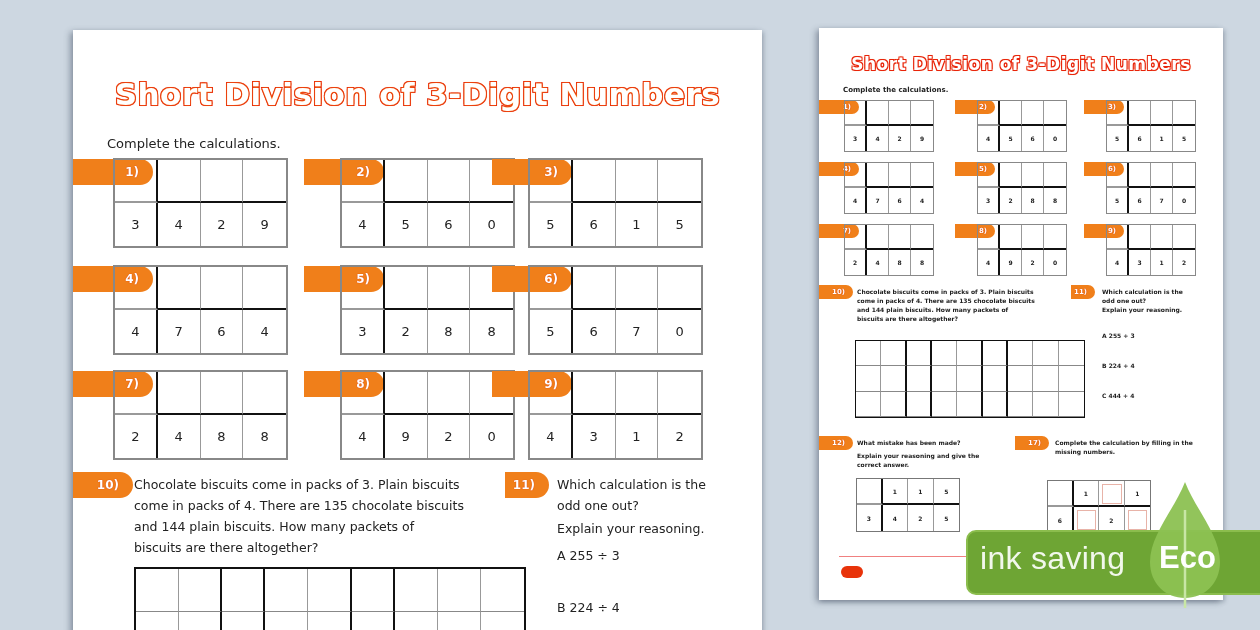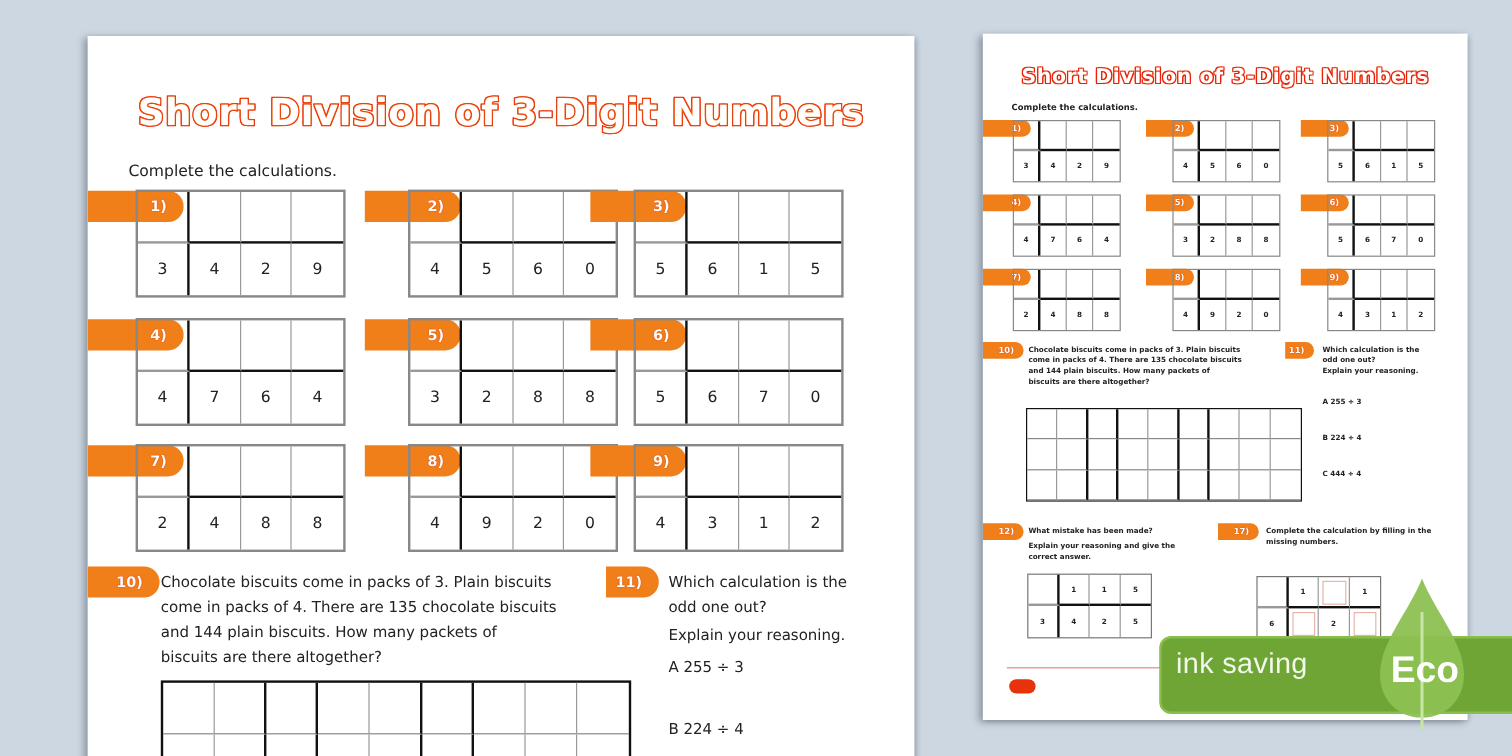--- a/index.html
+++ b/index.html
@@ -54,21 +54,21 @@
   .page-right .opt { font-size: 6px; font-weight: bold; }
 
   .smallgrid { position: absolute; display: grid; grid-template-columns: repeat(4, 1fr); grid-template-rows: 1fr 1fr; border: 1px solid #777; width: 104px; height: 54px; }
   .smallgrid .cell { font-size: 6px; font-weight: bold; }
   .smallgrid .cell.blank { outline: 1px solid #e8b3a8; outline-offset: -4px; }
 
   .footer-line { position: absolute; left: 20px; right: 20px; top: 528px; height: 1px; background: #f08080; }
   .logo { position: absolute; left: 22px; top: 538px; width: 22px; height: 12px; background: #e8330a; border-radius: 6px; }
 
   .eco-banner { position: absolute; left: 966px; top: 530px; width: 300px; height: 65px; background: #6ea534; border-radius: 10px 0 0 10px; border: 2px solid #8bbd4d; }
-  .eco-text { position: absolute; left: 12px; top: 8px; font-family: "Liberation Sans", sans-serif; font-size: 24px; color: #f2f8ec; letter-spacing: 0.3px; }
+  .eco-text { position: absolute; left: 12px; top: 8px; font-family: "Liberation Sans", sans-serif; font-size: 32px; color: #f2f8ec; letter-spacing: 0.3px; }
   .eco-leaf { position: absolute; left: 1148px; top: 480px; width: 74px; height: 130px; }
   .eco-word { position: absolute; left: 1159px; top: 540px; font-family: "Liberation Sans", sans-serif; font-weight: bold; font-size: 31px; color: #fff; }
 </style>
 </head>
 <body>
 
 <div class="page page-left">
   <div class="title">Short Division of 3-Digit Numbers</div>
   <div class="instr">Complete the calculations.</div>
   <div id="left-calcs">

